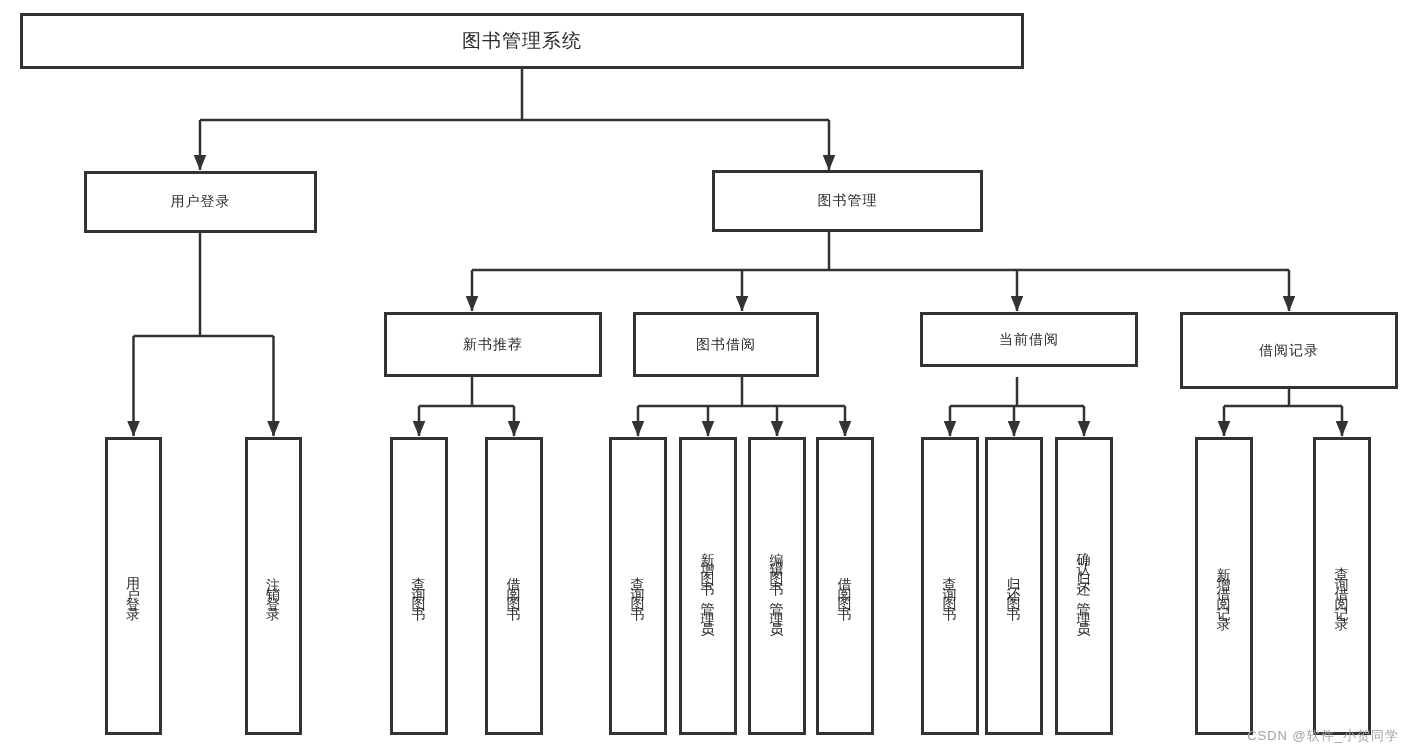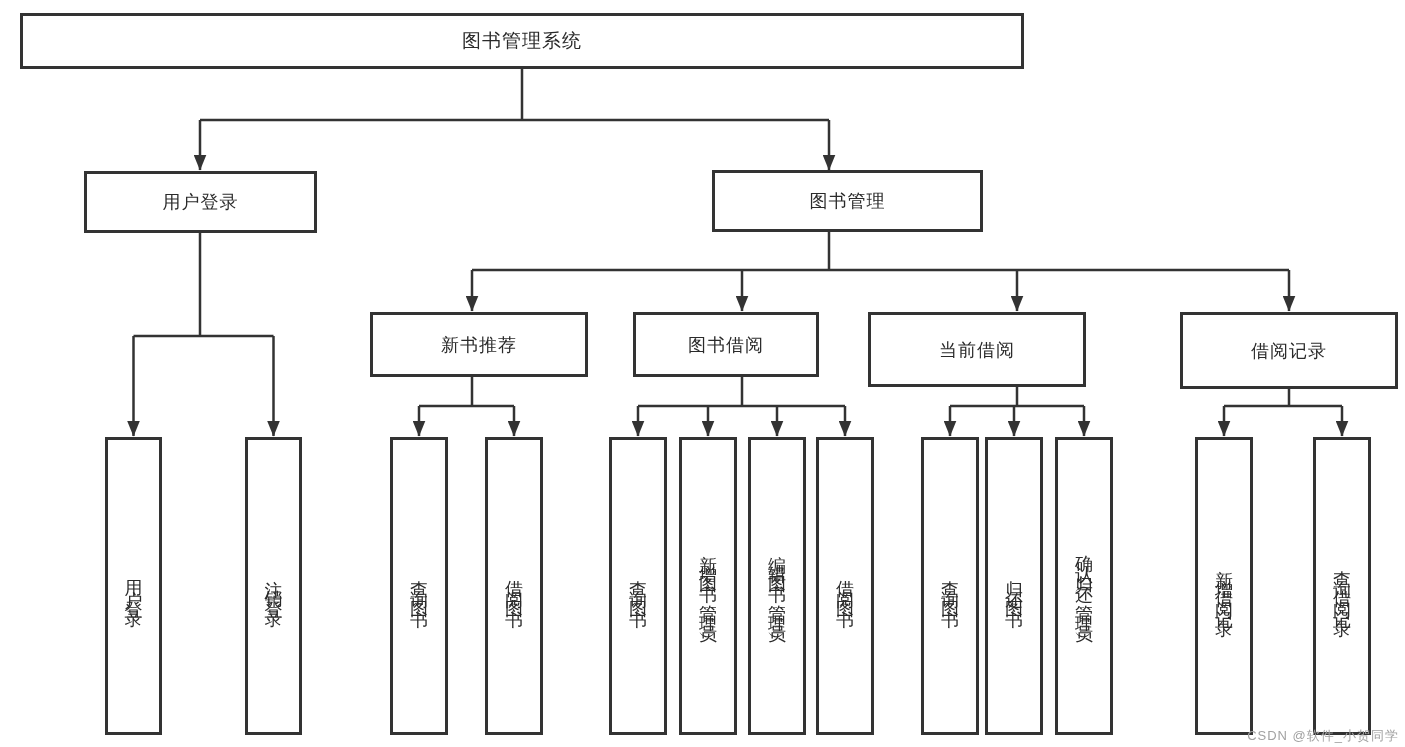--- a/index.html
+++ b/index.html
@@ -20,21 +20,21 @@
     pointer-events: none;
   }
   .node {
     position: absolute;
     box-sizing: border-box;
     background: #ffffff;
     border: 3px solid #333333;
     display: flex;
     align-items: center;
     justify-content: center;
-    font-size: 18px;
+    font-size: 14px;
     letter-spacing: 1px;
     white-space: nowrap;
   }
   .node.root { font-size: 19px; }
   .vbox {
     writing-mode: vertical-rl;
     letter-spacing: 10px;
     white-space: normal;
     line-height: 1;
   }
@@ -99,23 +99,23 @@
       <line x1="1224" y1="406" x2="1224" y2="436" marker-end="url(#arrow)"></line>
       <line x1="1342" y1="406" x2="1342" y2="436" marker-end="url(#arrow)"></line>
     </g>
   </svg>
 
   <div class="node root" style="left:20px; top:13px; width:1004px; height:56px">图书管理系统</div>
 
   <div class="node" style="left:84px; top:171px; width:233px; height:62px">用户登录</div>
   <div class="node" style="left:712px; top:170px; width:271px; height:62px">图书管理</div>
 
-  <div class="node" style="left:370px; top:312px; width:218px; height:65px">新书推荐</div>
+  <div class="node" style="left:384px; top:312px; width:218px; height:65px">新书推荐</div>
   <div class="node" style="left:633px; top:312px; width:186px; height:65px">图书借阅</div>
-  <div class="node" style="left:868px; top:312px; width:218px; height:75px">当前借阅</div>
+  <div class="node" style="left:920px; top:312px; width:218px; height:55px">当前借阅</div>
   <div class="node" style="left:1180px; top:312px; width:218px; height:77px">借阅记录</div>
 
   <div class="node vbox" style="left:105px; top:437px; width:57px; height:298px">用户登录</div>
   <div class="node vbox" style="left:245px; top:437px; width:57px; height:298px">注销登录</div>
 
   <div class="node vbox" style="left:390px; top:437px; width:58px; height:298px">查询图书</div>
   <div class="node vbox" style="left:485px; top:437px; width:58px; height:298px">借阅图书</div>
 
   <div class="node vbox" style="left:609px; top:437px; width:58px; height:298px">查询图书</div>
   <div class="node vbox" style="left:679px; top:437px; width:58px; height:298px">新增图书（管理员）</div>

